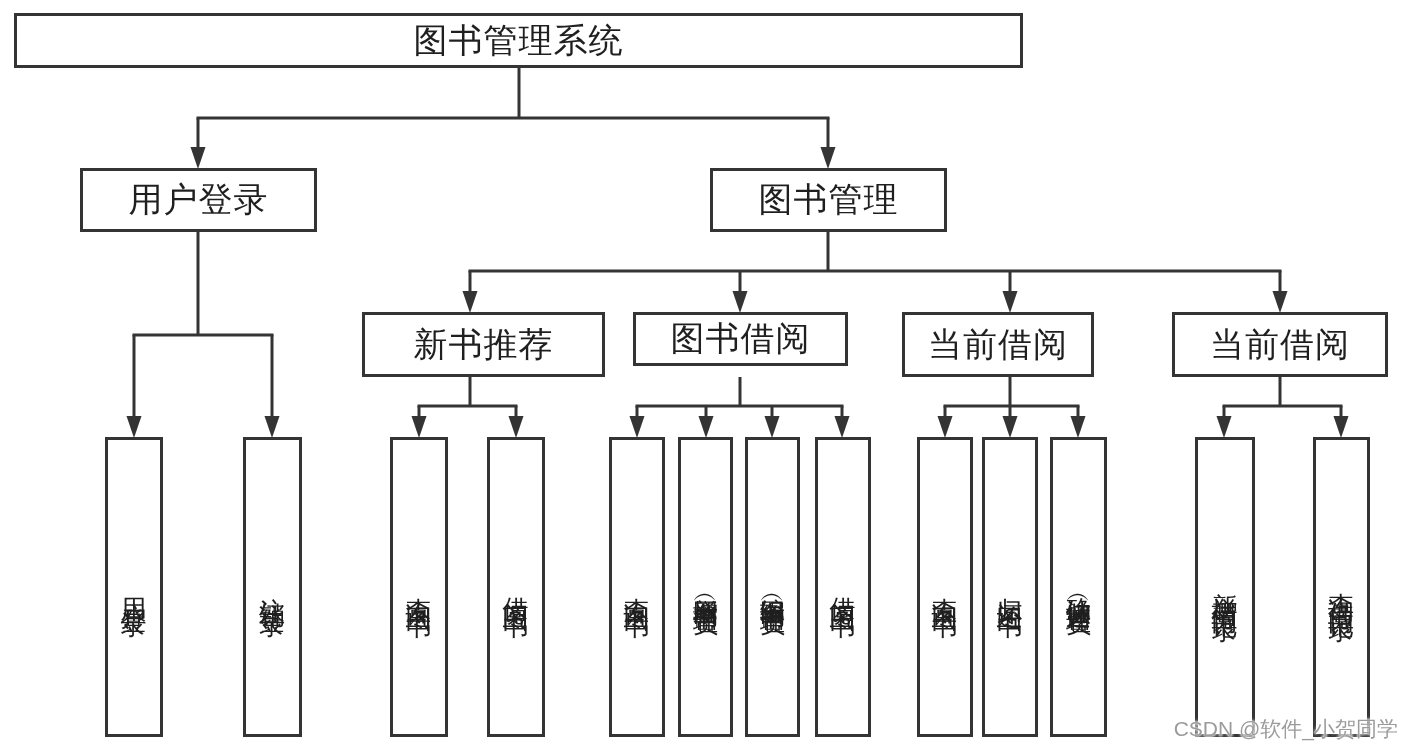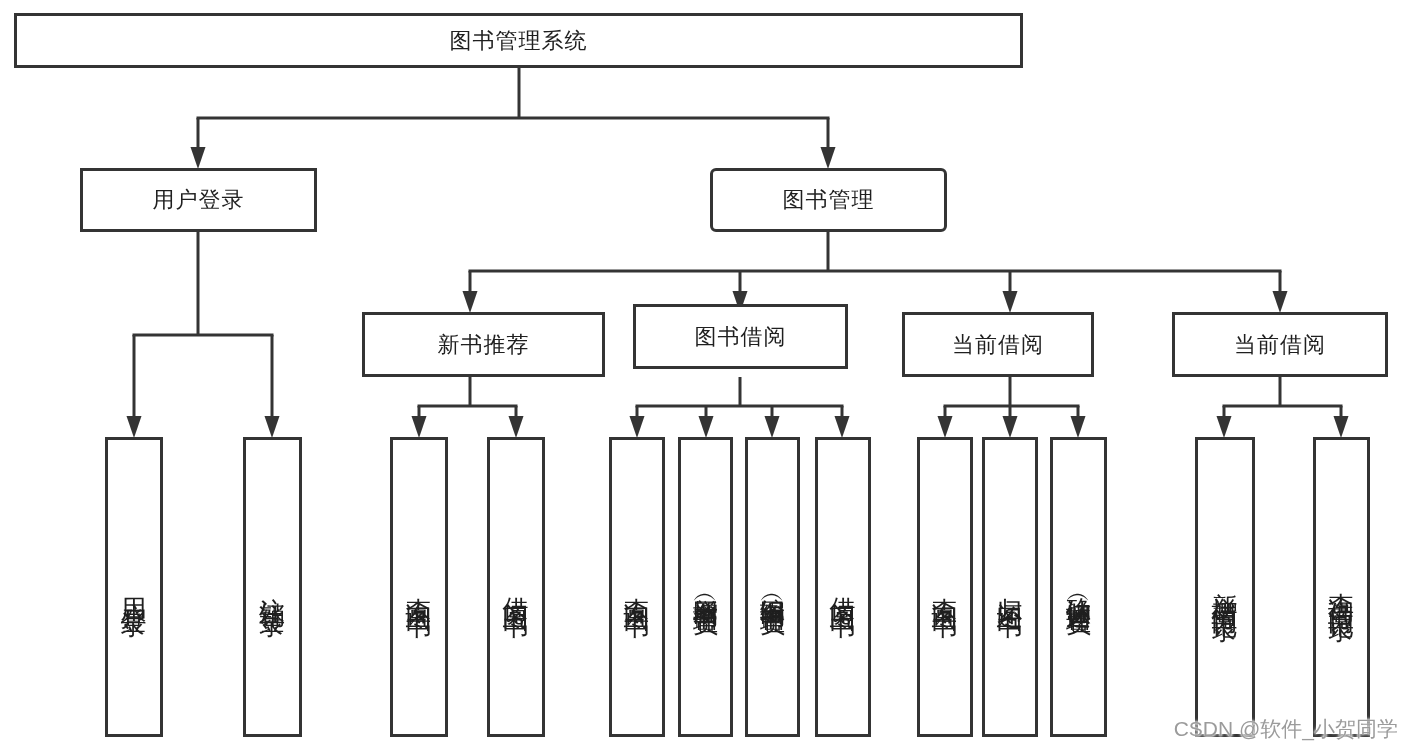--- a/index.html
+++ b/index.html
@@ -4,21 +4,21 @@
 <style>
   html,body{margin:0;padding:0;background:#ffffff;}
   .canvas{
     position:relative;width:1405px;height:747px;background:#ffffff;
     font-family:"Liberation Sans","DejaVu Sans",sans-serif;overflow:hidden;
   }
   .wires{position:absolute;left:0;top:0;z-index:1;}
   .hbox{
     position:absolute;z-index:2;box-sizing:border-box;background:#ffffff;
     border:3px solid #343434;display:flex;align-items:center;justify-content:center;
-    font-size:22px;letter-spacing:1px;color:#1f1f1f;white-space:nowrap;
+    font-size:34px;letter-spacing:1px;color:#1f1f1f;white-space:nowrap;
   }
   .vbox{
     position:absolute;z-index:2;box-sizing:border-box;background:#ffffff;
     border:3px solid #343434;display:flex;align-items:center;justify-content:center;
   }
   .vbox span{
     writing-mode:vertical-rl;text-orientation:mixed;line-height:1;
     font-size:26px;letter-spacing:5px;color:#1f1f1f;
   }
   .vbox.tight span{font-size:25px;letter-spacing:2px;}
@@ -110,28 +110,28 @@
     </g>
   </svg>
 
   <div class="hbox" style="left:14px;top:13px;width:1009px;height:55px;">
     <span>图书管理系统</span>
   </div>
 
   <div class="hbox" style="left:80px;top:168px;width:237px;height:64px;">
     <span>用户登录</span>
   </div>
-  <div class="hbox" style="left:710px;top:168px;width:237px;height:64px;border-radius:6px;">
+  <div class="hbox" style="left:710px;top:168px;width:237px;height:64px;">
     <span>图书管理</span>
   </div>
 
   <div class="hbox" style="left:362px;top:312px;width:243px;height:65px;">
     <span>新书推荐</span>
   </div>
-  <div class="hbox" style="left:633px;top:304px;width:215px;height:65px;">
+  <div class="hbox" style="left:633px;top:312px;width:215px;height:54px;">
     <span>图书借阅</span>
   </div>
   <div class="hbox" style="left:902px;top:312px;width:192px;height:65px;">
     <span>当前借阅</span>
   </div>
   <div class="hbox" style="left:1172px;top:312px;width:216px;height:65px;">
     <span>当前借阅</span>
   </div>
 
   <div class="vbox" style="left:105px;top:437px;width:58px;height:300px;">

